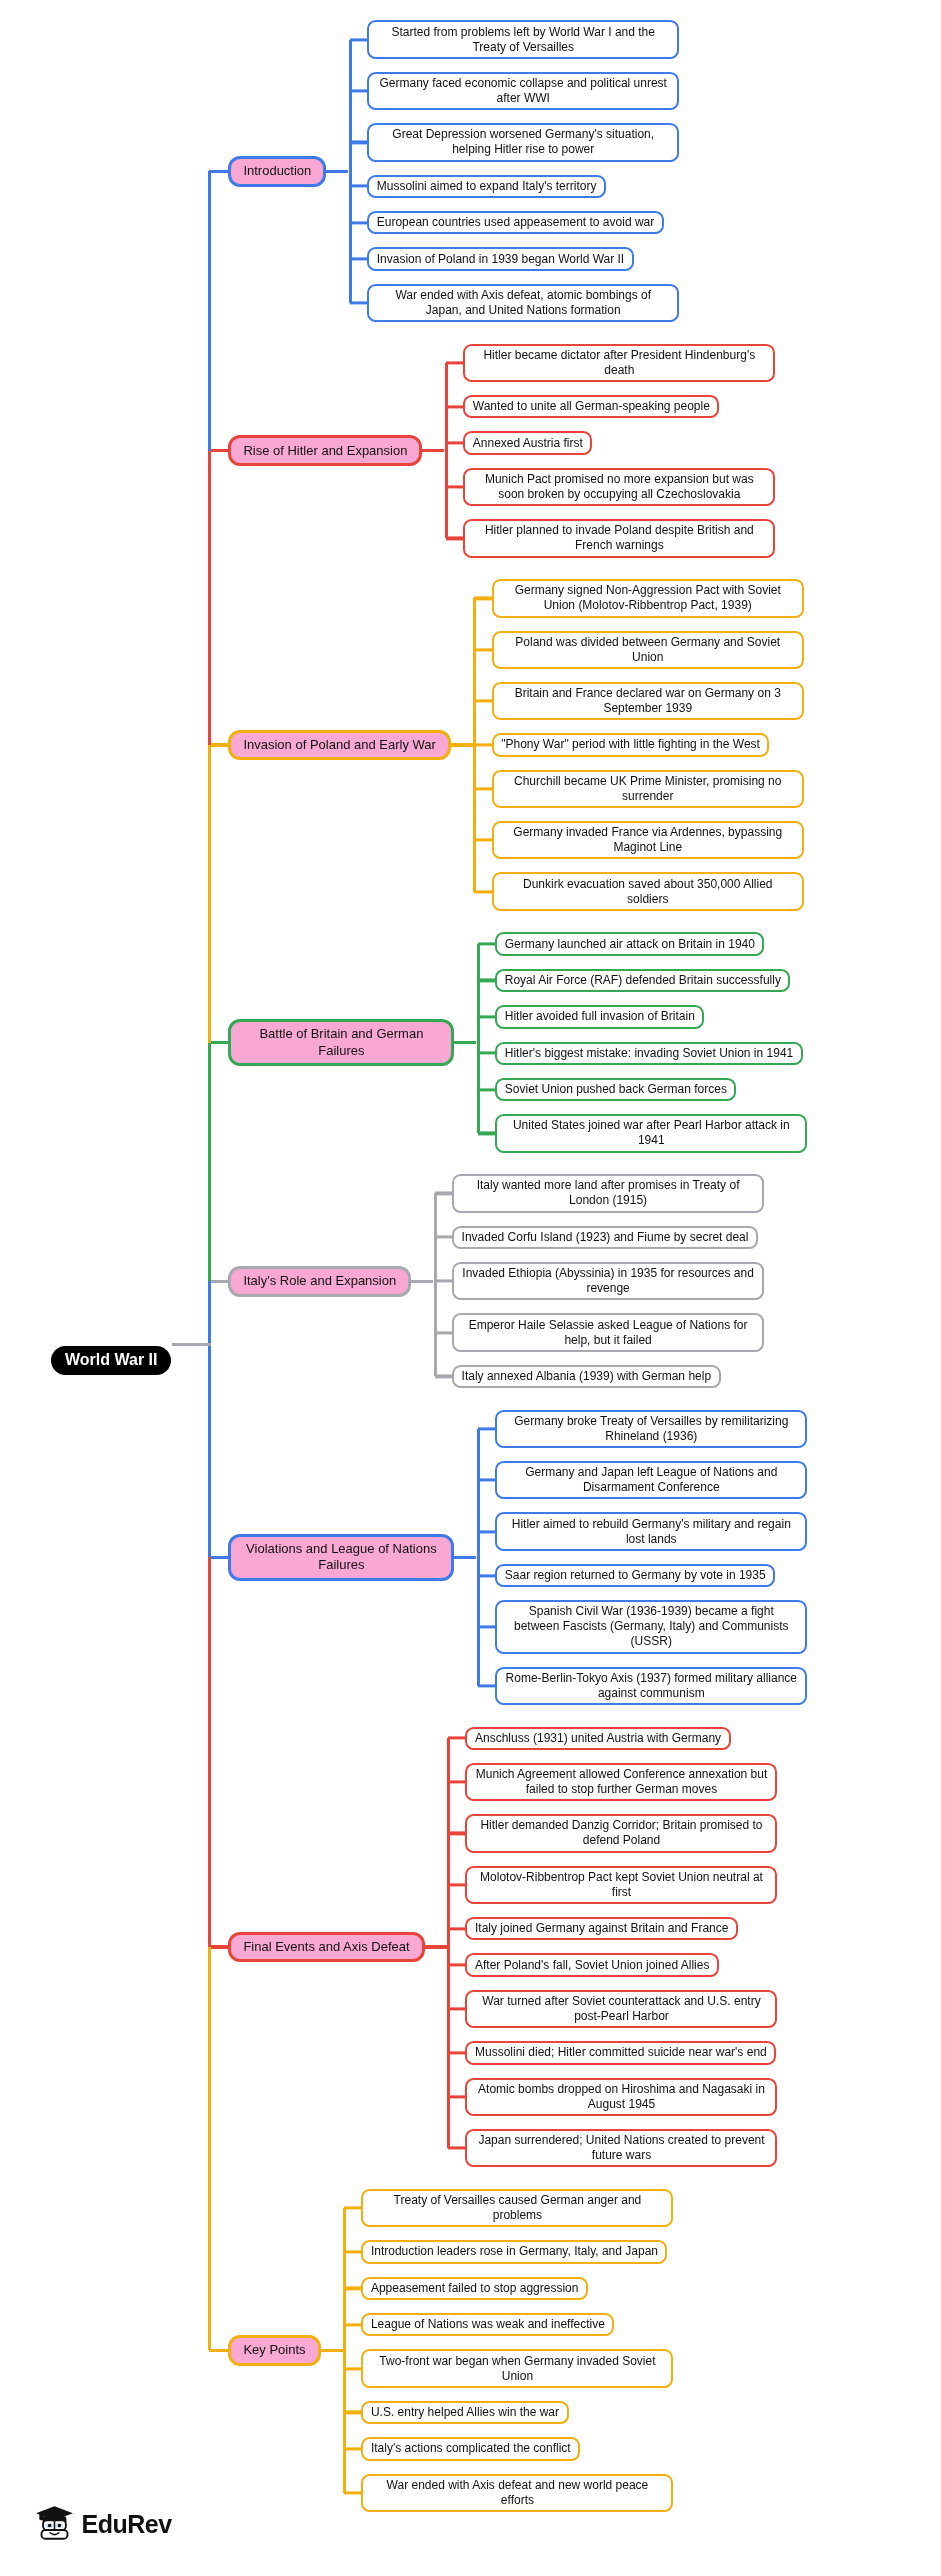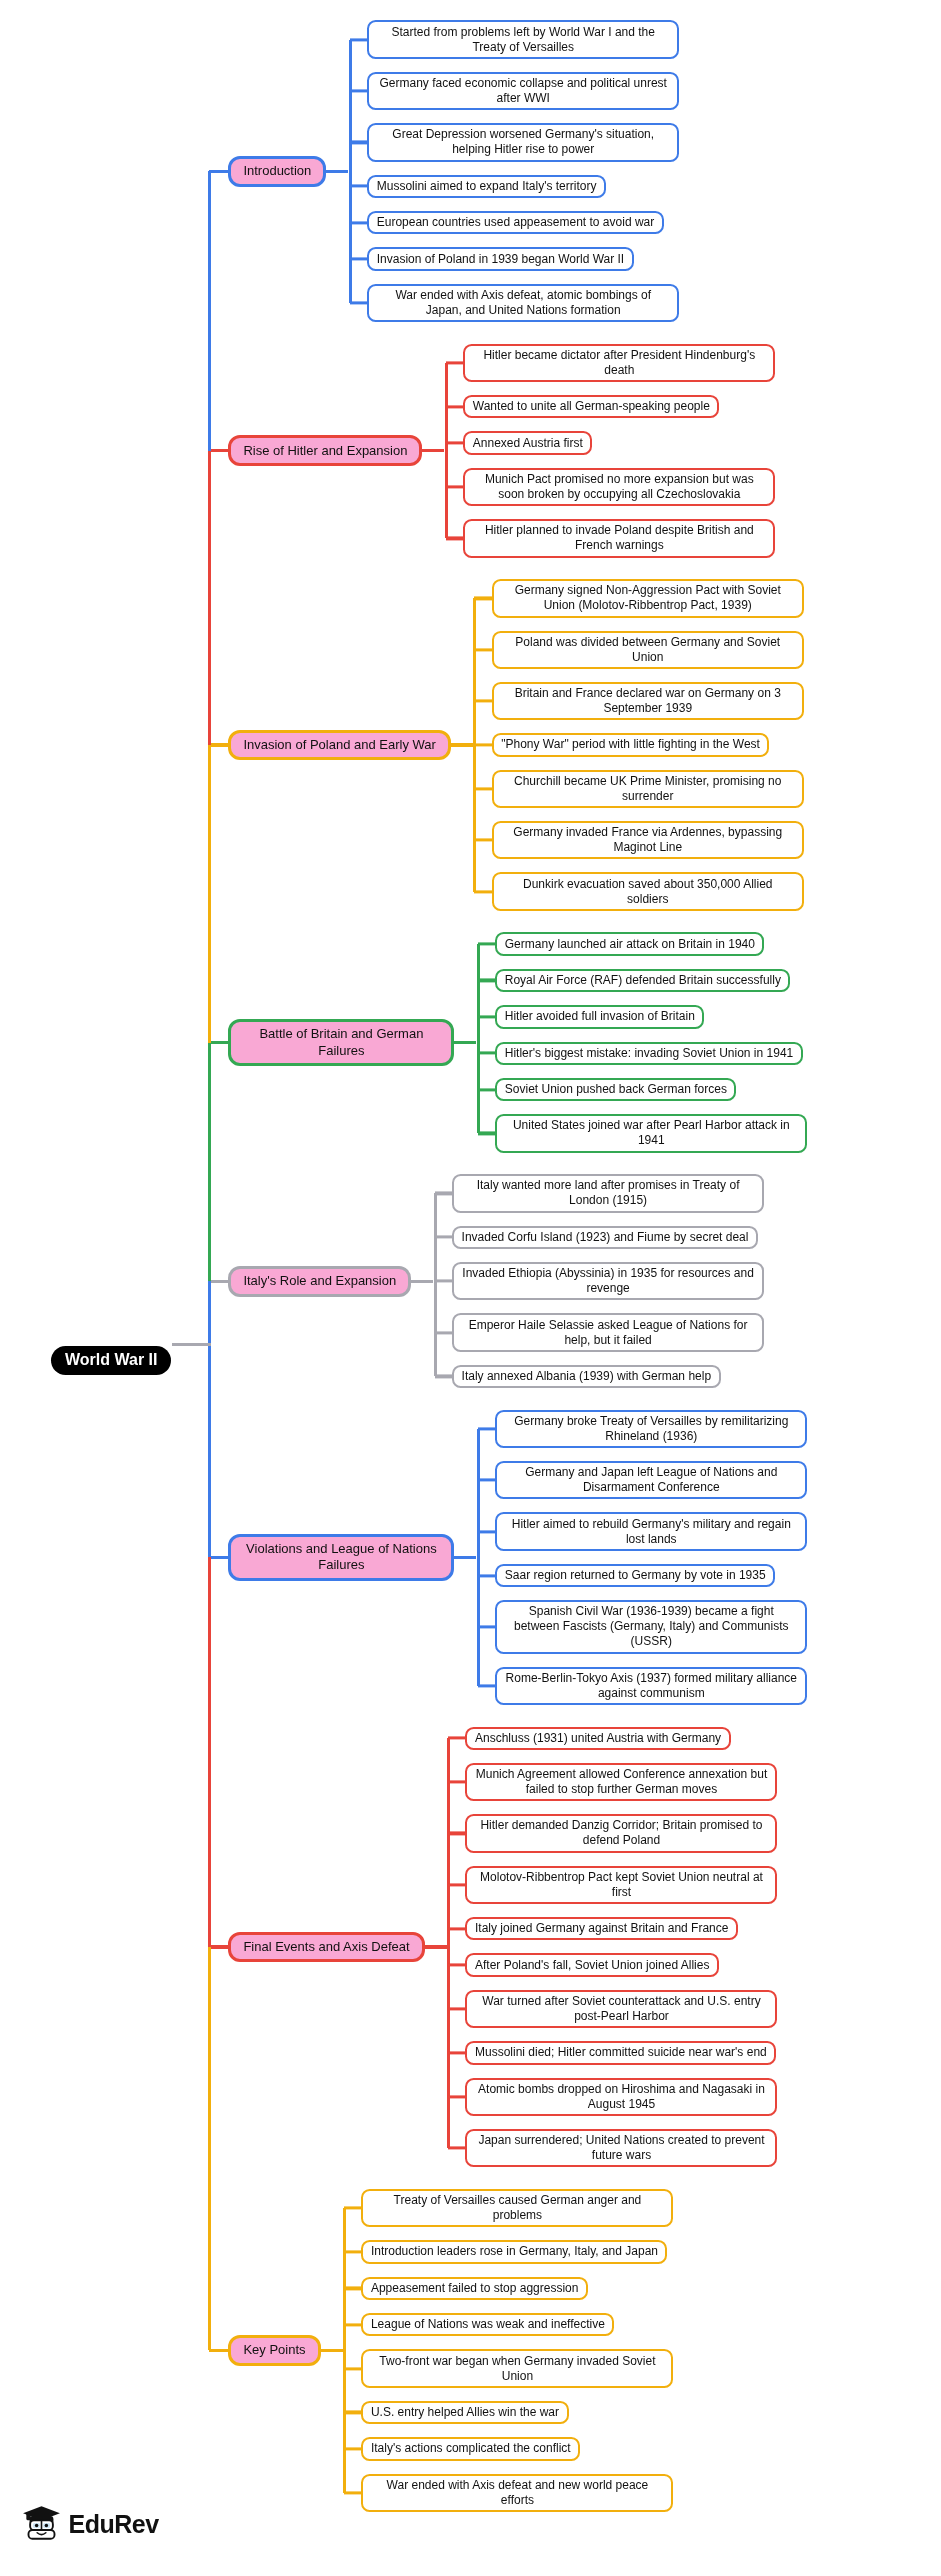--- a/index.html
+++ b/index.html
@@ -33,21 +33,21 @@
   .leaves li + li{margin-top:13px;}
   .leaf::before{content:"";position:absolute;left:-19.4px;top:50%;transform:translateY(-50%);width:19.4px;height:3.2px;background:var(--c);z-index:1;}
   .leaf::after{content:"";position:absolute;left:-20.5px;top:-13px;bottom:-13px;width:3.2px;background:var(--c);z-index:0;}
   .leaves li:first-child.leaf::after{top:50%;}
   .leaves li:last-child.leaf::after{bottom:50%;}
   
   .root{position:absolute;left:51px;top:1238px;background:#000;color:#fff;font-weight:bold;font-size:16px;
     line-height:1.25;padding:4.3px 14px;border-radius:15px;white-space:nowrap;z-index:3;margin-top:16px;}
   .root-stub{position:absolute;height:3.2px;background:var(--gray);z-index:1;}
   
-  .logo{position:absolute;left:22px;top:2505px;display:flex;align-items:center;gap:7.5px;}
+  .logo{position:absolute;left:35px;top:2505px;display:flex;align-items:center;gap:7.5px;}
   .logo-text{font-size:25px;font-weight:bold;color:#111;letter-spacing:-0.5px;}
 </style>
 </head>
 <body>
 
 <div class="page">
   <div class="mindmap">
 
     <div class="root" style="top: 1330px;">World War II</div>
     <div class="root-stub" style="top: 1343px; left: 172px; width: 39px;"></div>

